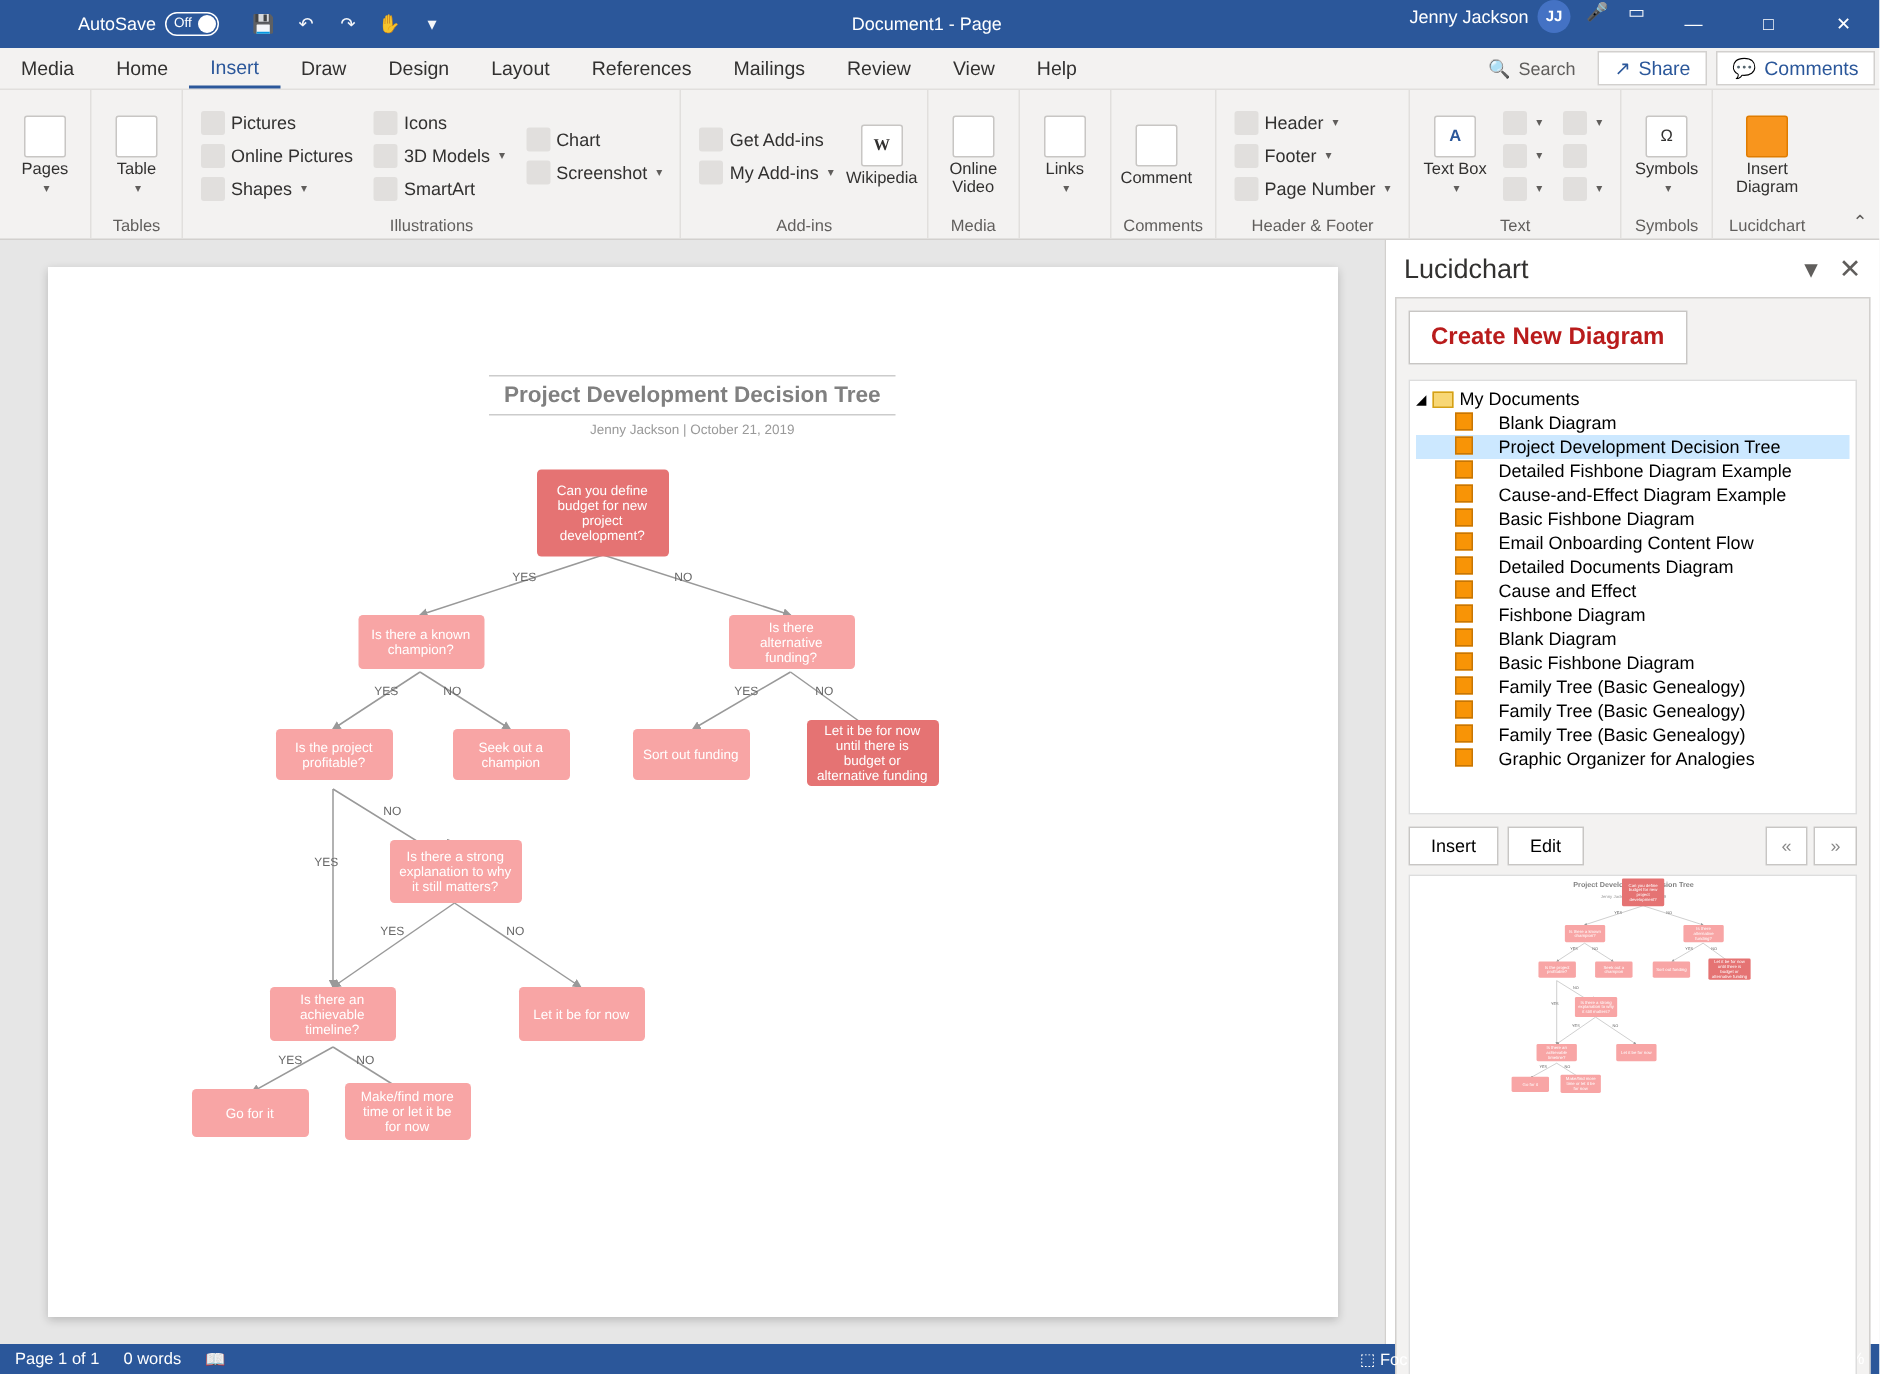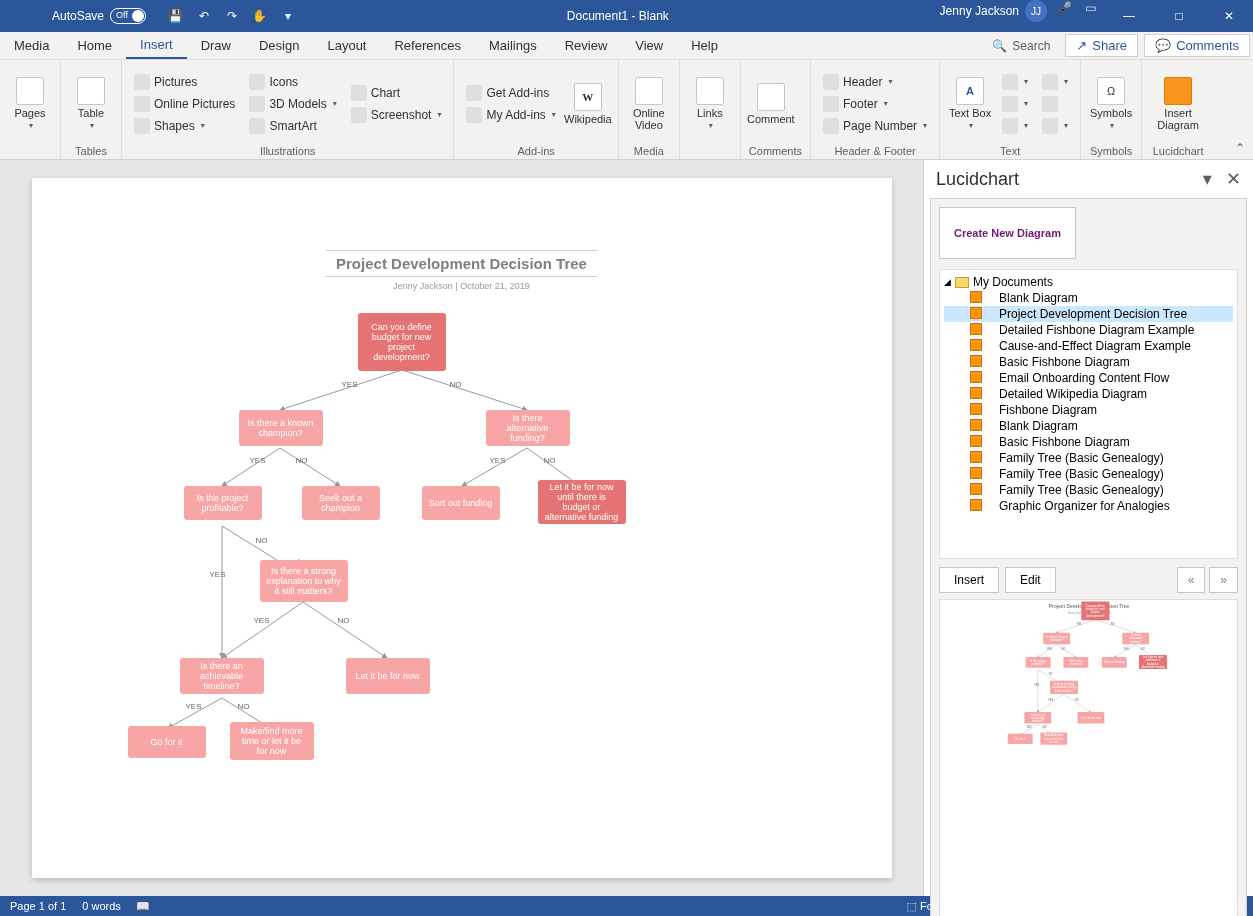--- a/index.html
+++ b/index.html
@@ -10,21 +10,21 @@
 .titlebar .left { display: flex; align-items: center; gap: 8px; padding-left: 12px; }
 .titlebar .autosave { display: flex; align-items: center; gap: 6px; }
 .titlebar .toggle { width: 36px; height: 16px; border: 1px solid #fff; border-radius: 10px; display: flex; align-items: flex-start; padding: 1px; }
 .titlebar .toggle-dot { width: 12px; height: 12px; background: #fff; border-radius: 50%; }
 .titlebar .toggle-text { font-size: 9px; margin-left: 4px; }
 .titlebar .qat { display: flex; gap: 12px; margin-left: 14px; align-items: center; }
 .titlebar .qat-icon { width: 16px; height: 16px; display: flex; align-items: center; justify-content: center; opacity: 0.95; cursor: pointer; }
 .titlebar .center { flex: 1; text-align: center; }
 .titlebar .right { display: flex; align-items: flex-start; gap: 10px; padding-right: 4px; }
 .titlebar .user { display: flex; align-items: center; gap: 6px; }
-.titlebar .avatar { width: 22px; height: 22px; background: #4472c4; border-radius: 50%; display: flex; align-items: center; justify-content: center; font-size: 10px; font-weight: normal; }
+.titlebar .avatar { width: 22px; height: 22px; background: #4472c4; border-radius: 50%; display: flex; align-items: center; justify-content: center; font-size: 10px; font-weight: bold; }
 .titlebar .wincontrol { width: 40px; height: 32px; display: flex; align-items: center; justify-content: center; cursor: pointer; }
 
 
 .menubar { background: #f3f2f1; height: 28px; display: flex; align-items: stretch; border-bottom: 1px solid #e1dfdd; }
 .menubar .tab { padding: 0 14px; display: flex; align-items: center; font-size: 13px; color: #323130; cursor: pointer; }
 .menubar .tab.active { color: #2b579a; border-bottom: 2px solid #2b579a; font-weight: 500; }
 .menubar .right-group { margin-left: auto; display: flex; align-items: center; }
 .menubar .search { display: flex; align-items: center; gap: 5px; color: #605e5c; padding: 0 12px; }
 .menubar .share-btn, .menubar .comments-btn { display: flex; align-items: center; gap: 5px; padding: 3px 10px; border: 1px solid #d2d0ce; background: #fff; color: #2b579a; margin: 0 3px; font-size: 13px; cursor: pointer; }
 
@@ -51,21 +51,21 @@
 .flowchart { position: absolute; top: 130px; left: 0; right: 0; bottom: 0; }
 .node { position: absolute; background: #e57373; color: #fff; font-size: 9px; display: flex; align-items: center; justify-content: center; text-align: center; border-radius: 3px; padding: 6px; }
 .node.light { background: #f8a5a5; }
 .flowlabel { position: absolute; font-size: 8px; color: #666; }
 
 
 .sidepanel { width: 330px; background: #fff; border-left: 1px solid #d2d0ce; display: flex; flex-direction: column; }
 .panel-header { display: flex; align-items: center; padding: 8px 12px; font-size: 18px; color: #323130; }
 .panel-header .actions { margin-left: auto; display: flex; gap: 14px; color: #605e5c; }
 .panel-body { background: #f3f2f1; border: 1px solid #d2d0ce; margin: 0 6px 6px 6px; flex: 1; display: flex; flex-direction: column; padding: 8px; }
-.create-btn { background: #fff; border: 1px solid #c8c6c4; padding: 19px 14px; font-size: 11px; cursor: pointer; align-self: flex-start; font-weight: bold; color: #701a75; }
+.create-btn { background: #fff; border: 1px solid #c8c6c4; padding: 8px 14px; font-size: 16px; cursor: pointer; align-self: flex-start; font-weight: bold; color: #b91c1c; }
 .tree { margin-top: 10px; flex-shrink: 0; overflow: auto; font-size: 12px; height: 290px; background: #fff; border: 1px solid #ddd; padding: 4px; }
 .tree-root { display: flex; align-items: center; gap: 4px; padding: 1px 0; }
 .tree-item { display: flex; align-items: flex-start; gap: 17px; padding: 1px 0 1px 26px; cursor: pointer; }
 .tree-item.selected { background: #cce8ff; }
 .folder-icon { width: 14px; height: 11px; background: #f8d775; border: 1px solid #d4a017; }
 .doc-icon { width: 12px; height: 12px; background: #f89406; border: 1px solid #c67605; }
 .panel-btns { display: flex; gap: 6px; margin-top: 8px; }
 .panel-btns button { background: #fff; border: 1px solid #c8c6c4; padding: 5px 14px; font-size: 12px; cursor: pointer; }
 .panel-btns .nav { margin-left: auto; display: flex; gap: 4px; }
 .panel-btns .nav button { padding: 5px 10px; color: #888; }
@@ -95,21 +95,21 @@
         </div>
     </div>
     <div class="qat">
       <div class="qat-icon">💾</div>
       <div class="qat-icon">↶</div>
       <div class="qat-icon">↷</div>
       <div class="qat-icon">✋</div>
       <div class="qat-icon">▾</div>
     </div>
   </div>
-  <div class="center">Document1  -  Blank</div>
+  <div class="center">Document1  -  Page</div>
   <div class="right">
     <div class="user">
       <span>Jenny Jackson</span>
       <div class="avatar">JJ</div>
     </div>
     <div class="qat-icon">🎤</div>
     <div class="qat-icon">▭</div>
     <div class="wincontrol">—</div>
     <div class="wincontrol">□</div>
     <div class="wincontrol">✕</div>
@@ -431,21 +431,25 @@
             <div class="tree-item">
               <div class="doc-icon"></div>
               <span>Basic Fishbone Diagram</span>
             </div>
             <div class="tree-item">
               <div class="doc-icon"></div>
               <span>Email Onboarding Content Flow</span>
             </div>
             <div class="tree-item">
               <div class="doc-icon"></div>
-              <span>Detailed Wikipedia Diagram</span>
+              <span>Detailed Documents Diagram</span>
+            </div>
+            <div class="tree-item">
+              <div class="doc-icon"></div>
+              <span>Cause and Effect</span>
             </div>
             <div class="tree-item">
               <div class="doc-icon"></div>
               <span>Fishbone Diagram</span>
             </div>
             <div class="tree-item">
               <div class="doc-icon"></div>
               <span>Blank Diagram</span>
             </div>
             <div class="tree-item">

